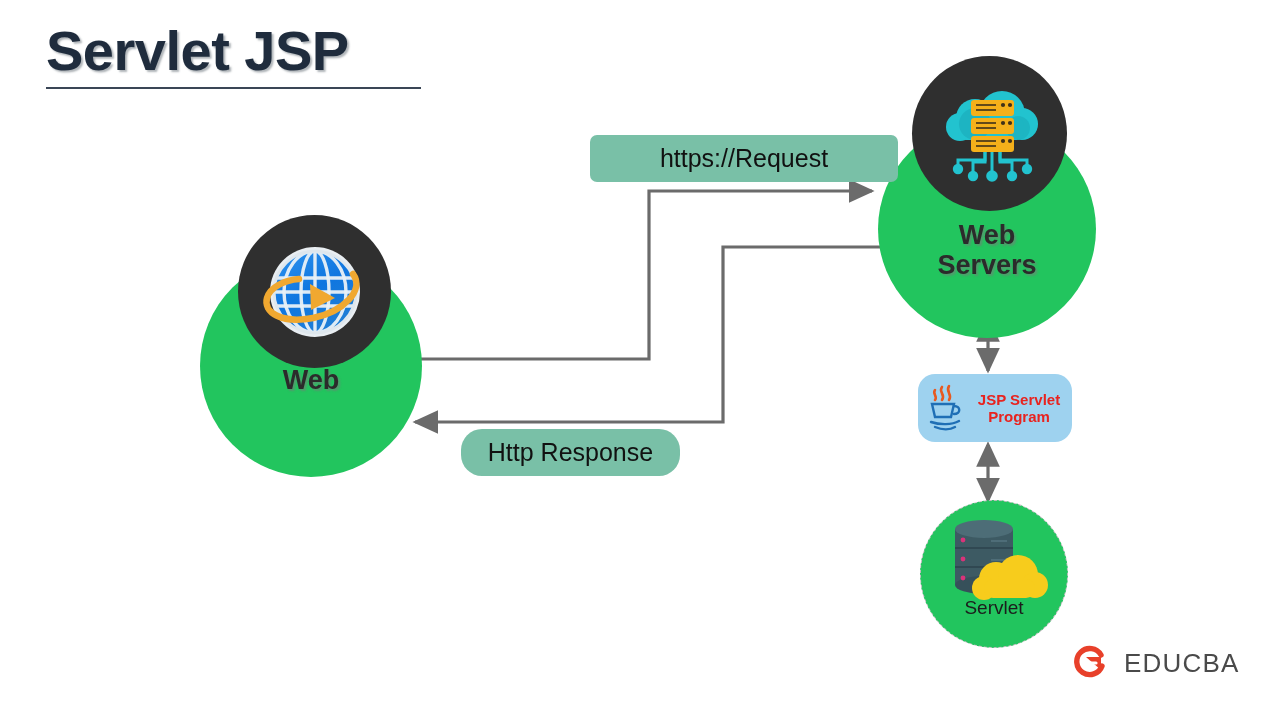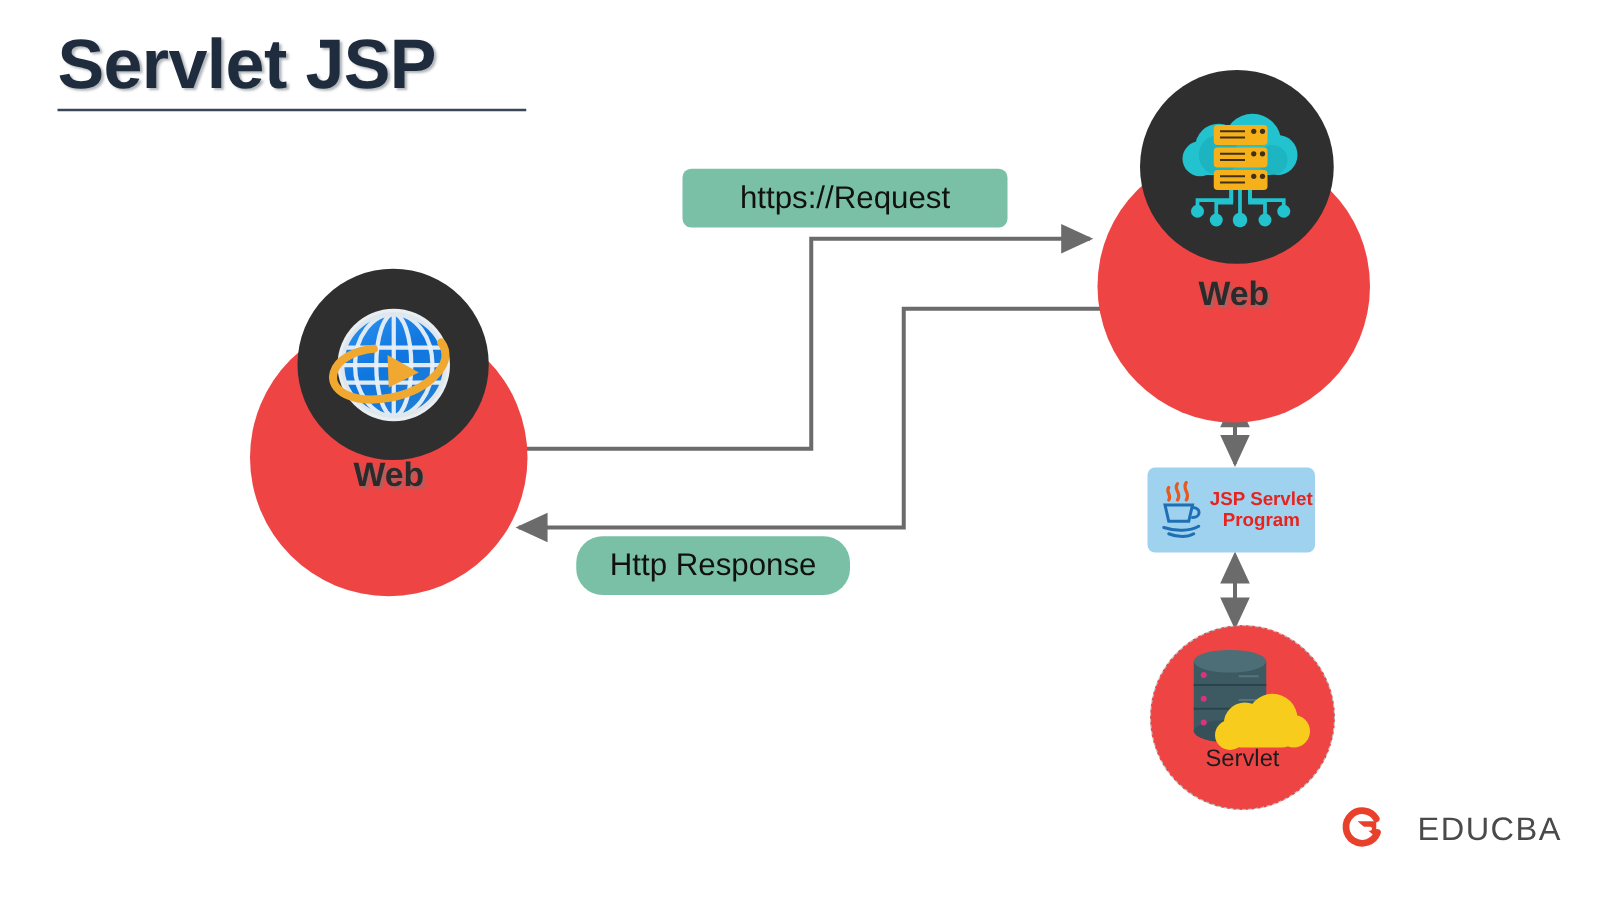--- a/index.html
+++ b/index.html
@@ -43,21 +43,21 @@
     margin-top: 6px;
     width: 375px;
     height: 2px;
     background: #3a4656;
   }
 
   
   .node {
     position: absolute;
     border-radius: 50%;
-    background: #ef4444;
+    background: #22c55e;
   }
   .node-label {
     position: absolute;
     left: 0;
     right: 0;
     text-align: center;
     font-weight: bold;
     color: #2b2b2b;
     text-shadow: 2px 2px 2px rgba(120,120,120,0.55);
     line-height: 1.12;
@@ -105,23 +105,23 @@
   }
   #badge-servers {
     left: 912px; top: 56px;
     width: 155px; height: 155px;
   }
 
   
   #jsp-box {
     position: absolute;
     left: 918px; top: 374px;
-    width: 134px; height: 68px;
+    width: 154px; height: 68px;
     background: #9ed2ef;
-    border-radius: 6px;
+    border-radius: 17px;
     display: flex;
     align-items: center;
     justify-content: flex-start;
     padding-left: 6px;
     box-sizing: border-box;
   }
   #jsp-box .jsp-text {
     color: #e8231f;
     font-weight: bold;
     font-size: 15px;
@@ -136,35 +136,35 @@
     background: #79c0a7;
     border-radius: 7px;
     color: #111111;
     font-size: 25px;
     display: flex;
     align-items: center;
     justify-content: center;
     white-space: nowrap;
   }
   #chip-request {
-    left: 546px; top: 135px;
-    width: 260px; height: 47px;
+    left: 590px; top: 135px;
+    width: 308px; height: 47px;
   }
   #chip-response {
     left: 461px; top: 429px;
     width: 219px; height: 47px; border-radius: 21px;
   }
 
   
   #educba {
     position: absolute;
     left: 1072px; top: 645px;
     display: flex;
     align-items: center;
-    gap: 26px;
+    gap: 16px;
   }
   #educba .brand-text {
     font-size: 26px;
     color: #4a4a4a;
     letter-spacing: 1.2px;
   }
 </style>
 </head>
 <body>
 
@@ -224,20 +224,21 @@
     <circle cx="60" cy="60" r="41" fill="none" stroke="#dfe7ed" stroke-width="3"></circle>
 
     <path d="M 98 42 C 110 58, 88 80, 58 86 C 26 92, 8 80, 12 66 C 15 55, 30 48, 44 47" fill="none" stroke="#f0a830" stroke-width="6.5" stroke-linecap="round"></path>
     <path d="M 55 52 L 80 66 L 56 78 Z" fill="#f0a830"></path>
   </svg>
 </div>
 
 <div class="node" id="node-servers">
   <div class="node-label big">
     <div>Web</div>
+    <div>Servers</div>
   </div>
 </div>
 
 <div class="icon-badge" id="badge-servers">
   <svg width="120" height="120" viewBox="0 0 120 120">
 
     <g fill="#22c3cf">
       <circle cx="45" cy="44" r="19"></circle>
       <circle cx="72" cy="40" r="23"></circle>
       <circle cx="92" cy="50" r="16"></circle>

